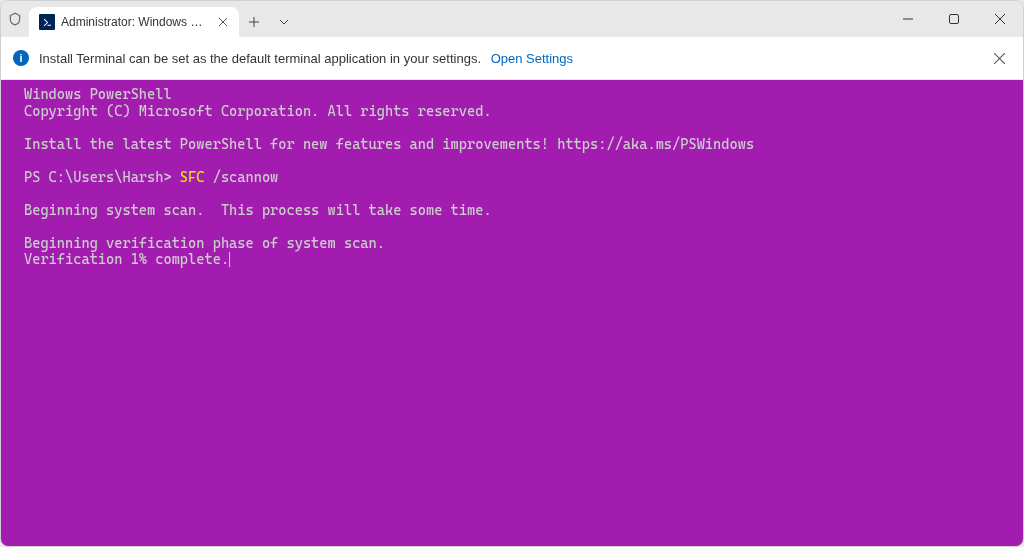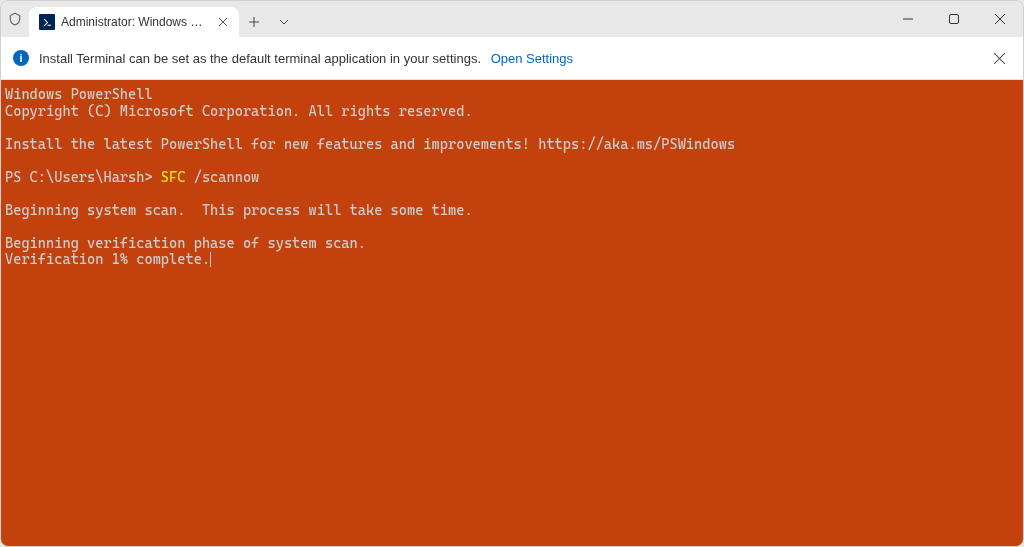--- a/index.html
+++ b/index.html
@@ -137,26 +137,26 @@
       margin-left: 6px;
     }
     .info-close {
       color: #555;
       font-size: 15px;
       cursor: pointer;
       padding: 4px;
     }
     .terminal {
       flex: 1;
-      background: #c2410c;
+      background: #a21caf;
       color: #cccccc;
       font-family: "Cascadia Mono", "Consolas", monospace;
       font-size: 14px;
       line-height: 1.18;
-      padding: 6px 4px;
+      padding: 6px 23px;
       white-space: pre;
       overflow: hidden;
       position: relative;
     }
     .cmd-yellow {
       color: #e5e510;
     }
     .cursor-block {
       display: inline-block;
       width: 1px;

